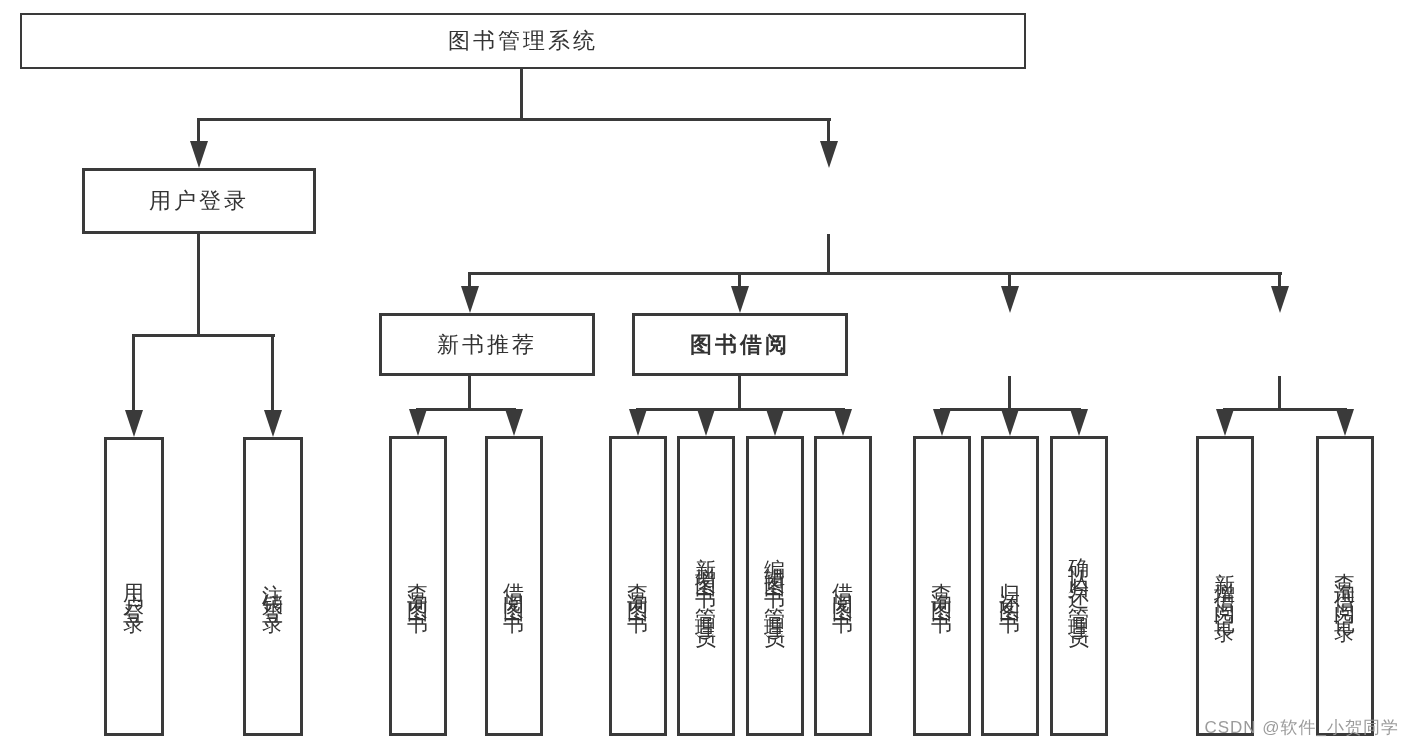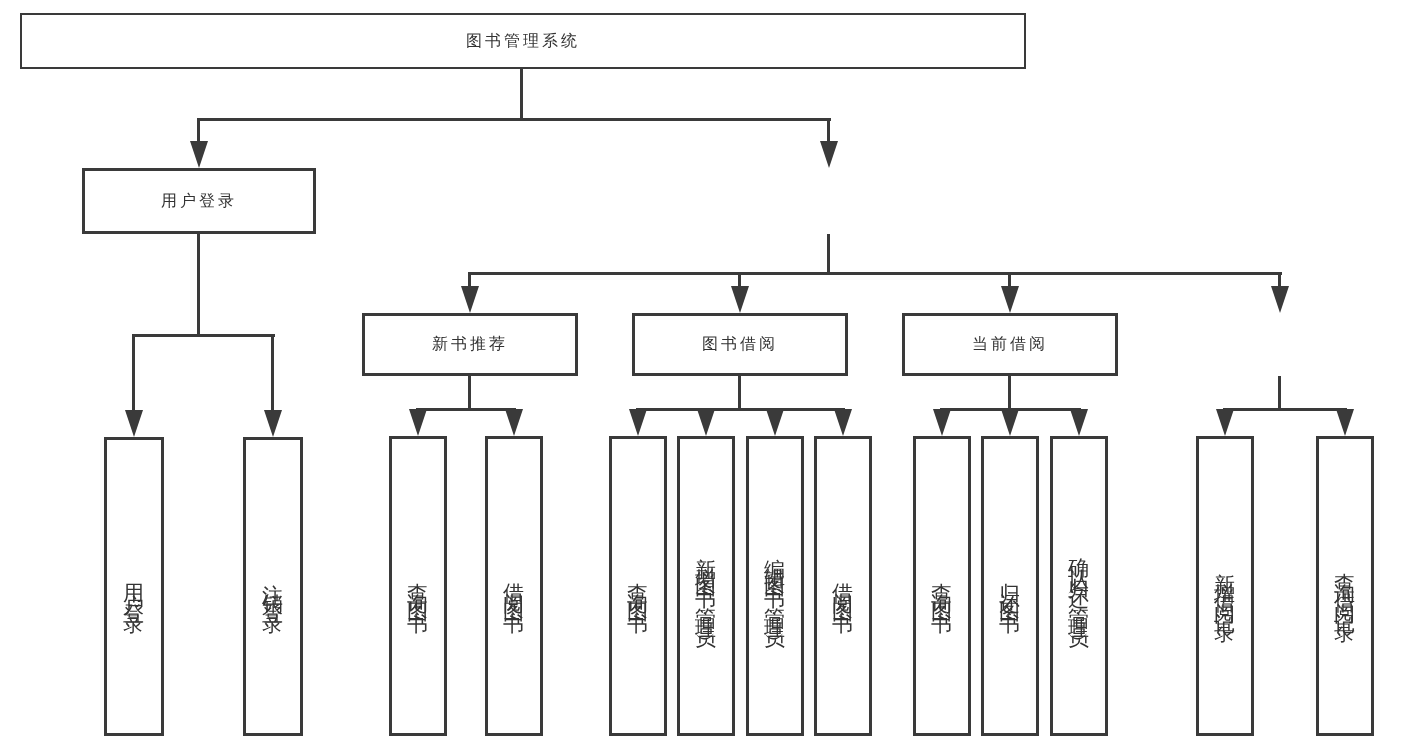--- a/index.html
+++ b/index.html
@@ -17,21 +17,21 @@
     position: absolute;
     background: #ffffff;
     border: 3px solid #3a3a3a;
     color: #333333;
     display: flex;
     align-items: center;
     justify-content: center;
   }
   .box.root { border-width: 2px; }
   .hlabel {
-    font-size: 16px;
+    font-size: 22px;
     letter-spacing: 3px;
     white-space: nowrap;
     color: #333333;
   }
   .leaf .vlabel {
     writing-mode: vertical-rl;
     font-size: 21px;
     letter-spacing: 10px;
     line-height: 1;
     color: #333333;
@@ -89,28 +89,25 @@
   <div class="hl" style="left:468px; top:272px; width:814px;"></div>
   <div class="vl" style="left:468px;  top:272px; height:18px;"></div>
   <div class="vl" style="left:738px;  top:272px; height:18px;"></div>
   <div class="vl" style="left:1008px; top:272px; height:18px;"></div>
   <div class="vl" style="left:1278px; top:272px; height:18px;"></div>
   <div class="arr" style="left:461px;  top:286px;"></div>
   <div class="arr" style="left:731px;  top:286px;"></div>
   <div class="arr" style="left:1001px; top:286px;"></div>
   <div class="arr" style="left:1271px; top:286px;"></div>
 
-  <div class="box" style="left:362px; top:313px; width:216px; height:63px;">
+  <div class="box" style="left:379px; top:313px; width:216px; height:63px;">
     <span class="hlabel">新书推荐</span>
   </div>
-  <div class="box" style="left:632px; top:313px; width:216px; height:63px;">
+  <div class="box" style="left:632px; top:313px; width:216px; height:63px;font-weight:bold;">
     <span class="hlabel">图书借阅</span>
-  </div>
-  <div class="box" style="left:902px; top:313px; width:216px; height:63px;">
-    <span class="hlabel">当前借阅</span>
   </div>
 
   <div class="vl" style="left:468px; top:376px; height:34px;"></div>
   <div class="hl" style="left:416px; top:408px; width:100px;"></div>
   <div class="arr" style="left:409px; top:409px;"></div>
   <div class="arr" style="left:505px; top:409px;"></div>
 
   <div class="vl" style="left:738px; top:376px; height:34px;"></div>
   <div class="hl" style="left:636px; top:408px; width:209px;"></div>
   <div class="arr" style="left:629px; top:409px;"></div>
@@ -166,14 +163,15 @@
     <span class="vlabel">确认归还（管理员）</span>
   </div>
 
   <div class="box leaf" style="left:1196px; top:436px; width:58px; height:300px;">
     <span class="vlabel">新增借阅记录</span>
   </div>
   <div class="box leaf" style="left:1316px; top:436px; width:58px; height:300px;">
     <span class="vlabel">查询借阅记录</span>
   </div>
 
+  <div class="watermark">CSDN @软件_小贺同学</div>
 
 </div>
 
 </body></html>

